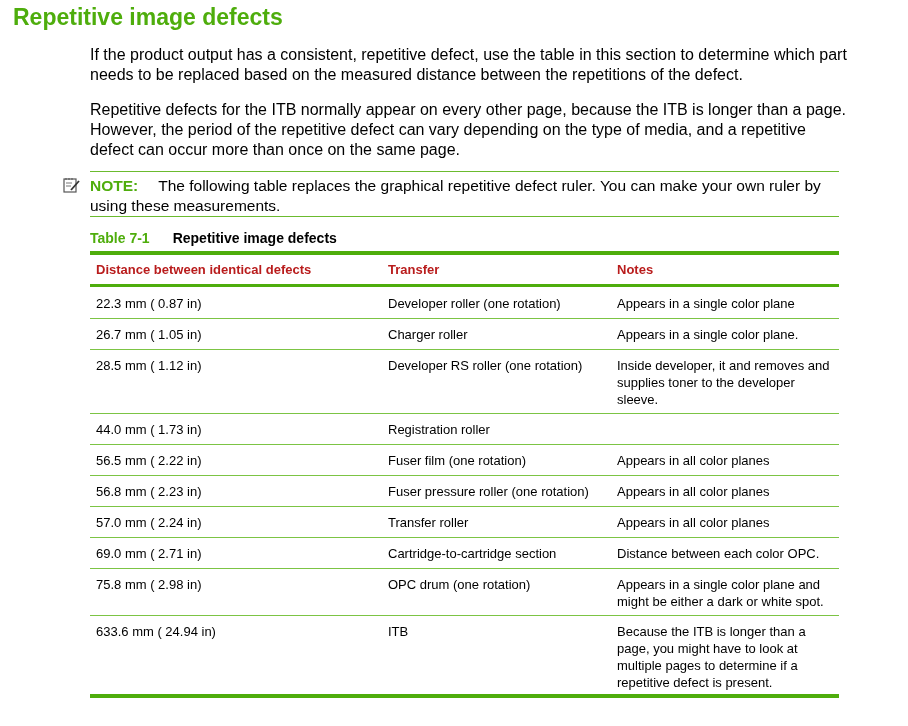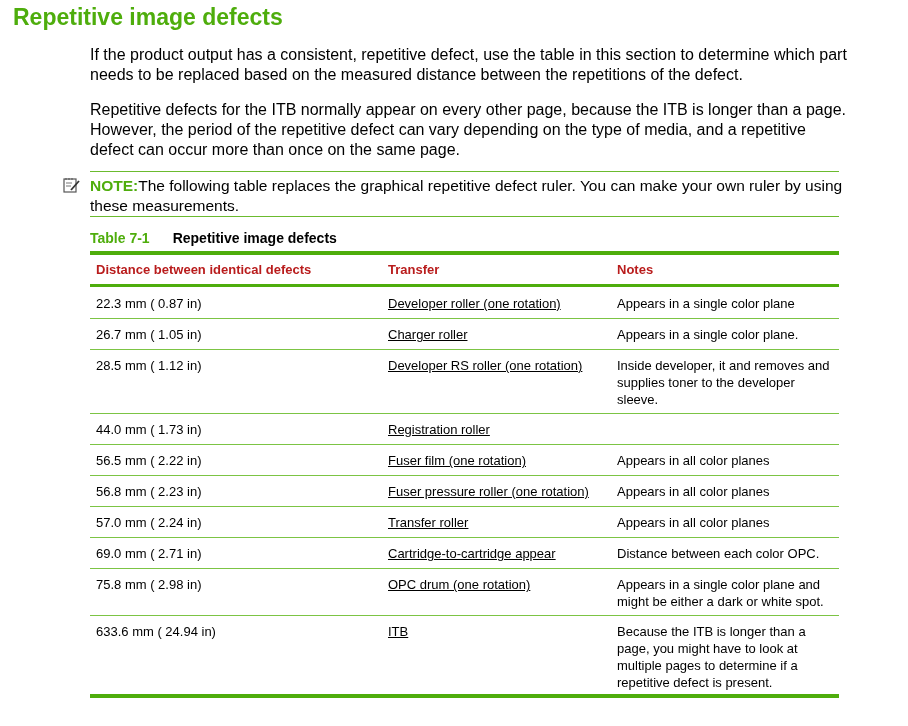--- a/index.html
+++ b/index.html
@@ -5,32 +5,32 @@
   html, body { margin: 0; padding: 0; background: #ffffff; }
   body { width: 908px; height: 726px; position: relative; overflow: hidden; font-family: "Liberation Sans", sans-serif; color: #000; }
   .title { position: absolute; left: 13px; top: 4px; font-size: 23px; font-weight: bold; color: #4ead0c; letter-spacing: 0px; }
   .para { position: absolute; left: 90px; width: 760px; font-size: 16px; line-height: 20px; }
   .p1 { top: 45px; }
   .p2 { top: 100px; }
   .note-rule-top { position: absolute; left: 90px; width: 749px; height: 1px; background: #6bbb2e; top: 171px; }
   .note-rule-bot { position: absolute; left: 90px; width: 749px; height: 1px; background: #6bbb2e; top: 216px; }
   .note-icon { position: absolute; left: 63px; top: 177px; width: 18px; height: 16px; }
   .note { position: absolute; left: 90px; top: 176px; width: 760px; font-size: 15.5px; line-height: 20px; }
-  .note-label { color: #4ead0c; font-weight: bold; margin-right: 0; }
+  .note-label { color: #4ead0c; font-weight: bold; margin-right: 20px; }
   .caption { position: absolute; left: 90px; top: 230px; font-size: 14px; font-weight: bold; }
   .caption-num { color: #4ead0c; margin-right: 23px; }
   .thick { position: absolute; left: 90px; width: 749px; height: 4px; background: #4ead0c; }
   .thick-top { top: 251px; }
   .thick-mid { top: 284px; height: 3px; }
   .thick-bot { top: 694px; height: 4px; }
   .hdr { position: absolute; top: 262px; font-size: 13px; font-weight: bold; color: #b91c1c; }
   .row-line { position: absolute; left: 90px; width: 749px; height: 1px; background: #7cc444; }
   .cell { position: absolute; font-size: 13px; line-height: 17px; }
   .c1 { left: 96px; width: 285px; }
-  .c2 { left: 388px; width: 225px; text-decoration: underline; }
+  .c2 { left: 388px; width: 225px; }
   .c3 { left: 617px; width: 222px; }
 </style>
 </head>
 <body>
 
 <div class="title">Repetitive image defects</div>
 
 <div class="para p1">If the product output has a consistent, repetitive defect, use the table in this section to determine which part needs to be replaced based on the measured distance between the repetitions of the defect.</div>
 <div class="para p2">Repetitive defects for the ITB normally appear on every other page, because the ITB is longer than a page. However, the period of the repetitive defect can vary depending on the type of media, and a repetitive defect can occur more than once on the same page.</div>
 
@@ -88,21 +88,21 @@
 <div class="cell c2" style="top:483px">Fuser pressure roller (one rotation)</div>
 <div class="cell c3" style="top:483px">Appears in all color planes</div>
 <div class="row-line" style="top:506px"></div>
 
 <div class="cell c1" style="top:514px">57.0 mm ( 2.24 in)</div>
 <div class="cell c2" style="top:514px">Transfer roller</div>
 <div class="cell c3" style="top:514px">Appears in all color planes</div>
 <div class="row-line" style="top:537px"></div>
 
 <div class="cell c1" style="top:545px">69.0 mm ( 2.71 in)</div>
-<div class="cell c2" style="top:545px">Cartridge-to-cartridge appear</div>
+<div class="cell c2" style="top:545px">Cartridge-to-cartridge section</div>
 <div class="cell c3" style="top:545px">Distance between each color OPC.</div>
 <div class="row-line" style="top:568px"></div>
 
 <div class="cell c1" style="top:576px">75.8 mm ( 2.98 in)</div>
 <div class="cell c2" style="top:576px">OPC drum (one rotation)</div>
 <div class="cell c3" style="top:576px">Appears in a single color plane and might be either a dark or white spot.</div>
 <div class="row-line" style="top:615px"></div>
 
 <div class="cell c1" style="top:623px">633.6 mm ( 24.94 in)</div>
 <div class="cell c2" style="top:623px">ITB</div>

